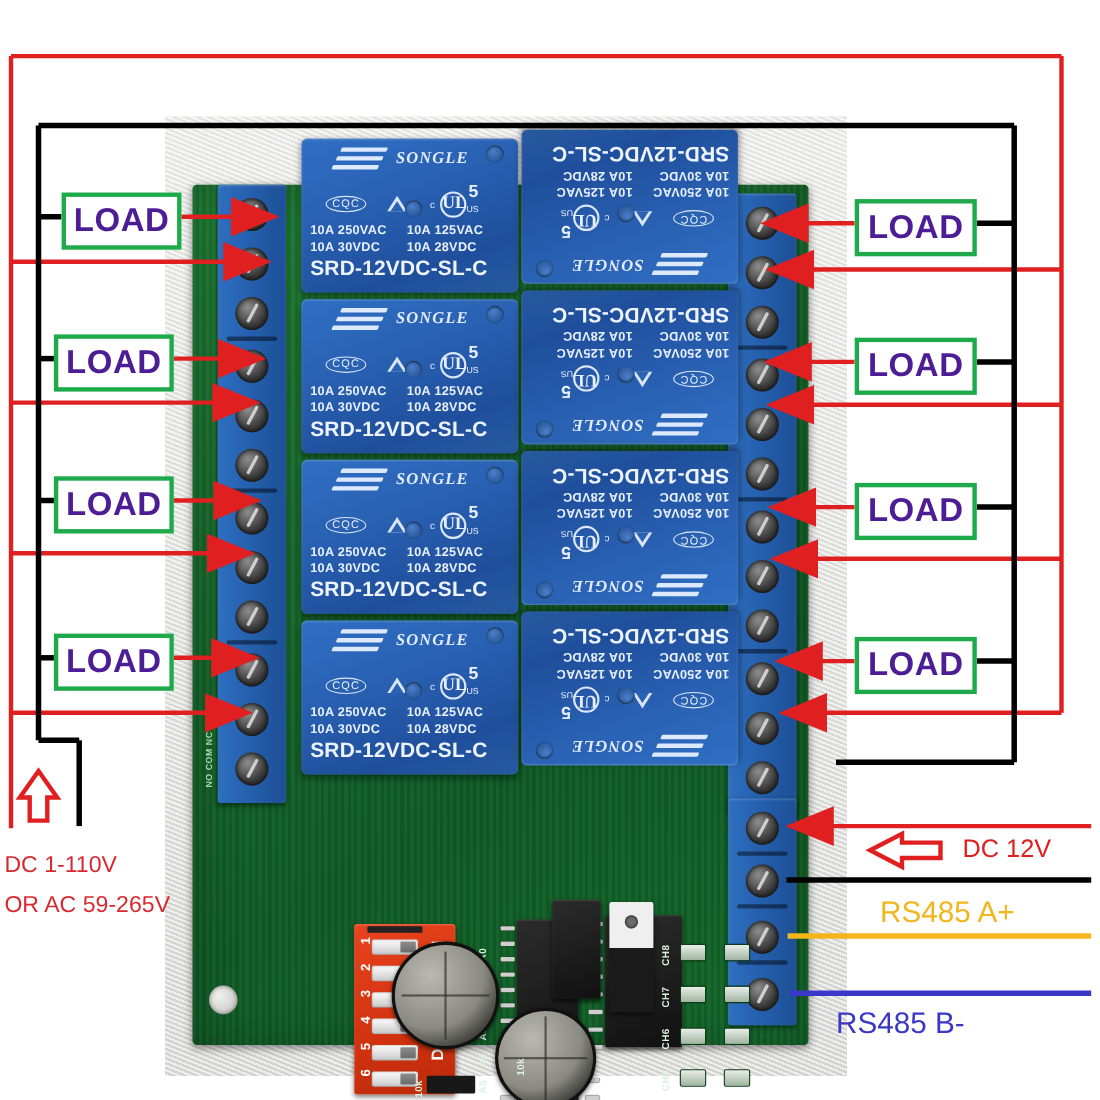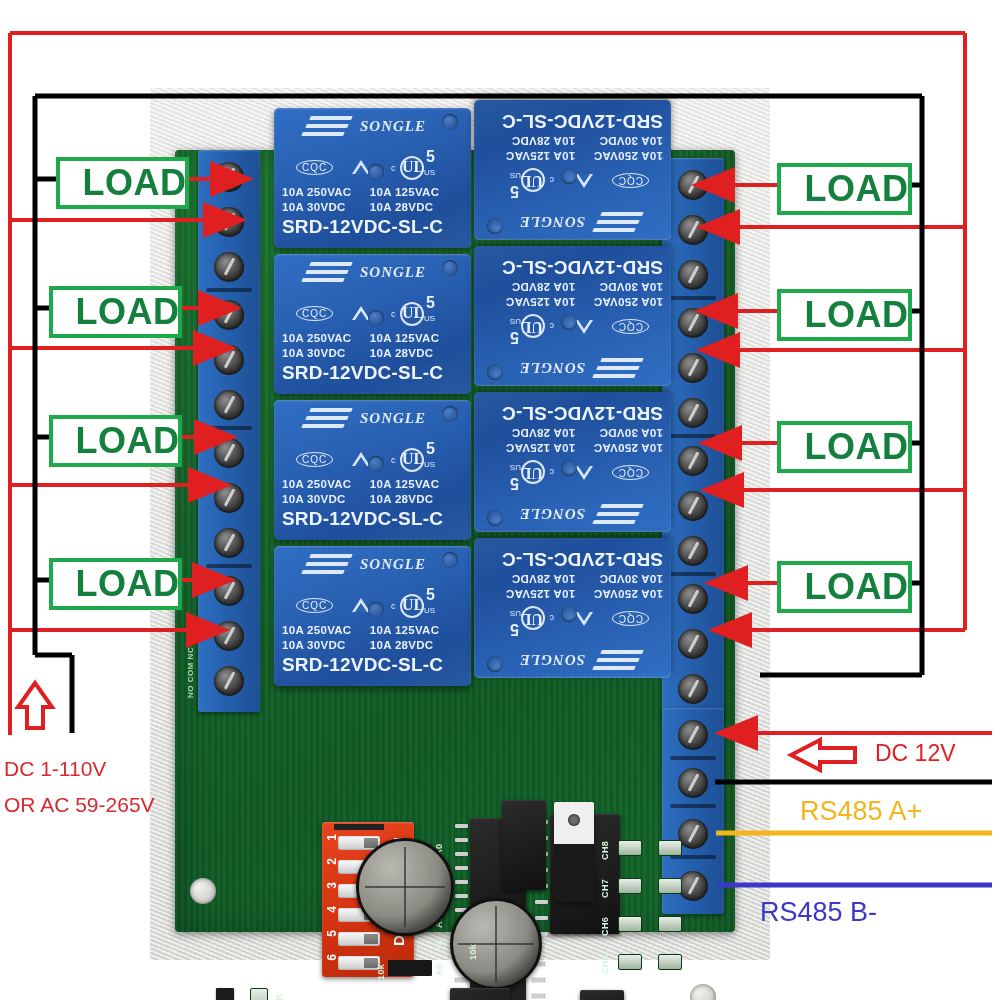--- a/index.html
+++ b/index.html
@@ -1,17 +1,17 @@
 <!DOCTYPE html>
 <html><head>
 <meta charset="utf-8">
 <style>
   html,body{margin:0;padding:0;background:#ffffff;}
   body{width:1000px;height:1000px;overflow:hidden;font-family:"Liberation Sans",sans-serif;}
-  #stage{position:relative;width:1000px;height:728px;background:#ffffff;}
+  #stage{position:relative;width:1000px;height:728px;background:#ffffff;margin-top:18px;}
 
   
   .photo{position:absolute;left:150px;top:88px;width:620px;height:872px;
          background:linear-gradient(135deg,#e9e9e6 0%,#dedede 40%,#e6e6e3 100%);
          box-shadow:inset 0 0 26px rgba(0,0,0,.10);}
   .foam{position:absolute;inset:0;
         background:
           repeating-linear-gradient(22deg,rgba(255,255,255,.55) 0 2px,rgba(0,0,0,.035) 2px 4px),
           linear-gradient(180deg,#ececea,#d9d9d6);}
   
@@ -110,21 +110,21 @@
   .smd{position:absolute;background:#1c1c1c;border-radius:1px;box-shadow:0 1px 2px rgba(0,0,0,.5);}
   .pcbtxt{position:absolute;color:#d9f2dd;font-size:9px;font-weight:bold;letter-spacing:.4px;
           writing-mode:vertical-rl;transform:rotate(180deg);}
   .hdr{position:absolute;background:#181818;border-radius:1px;}
 
   
   .svgwrap{position:absolute;left:0;top:0;width:1000px;height:1000px;pointer-events:none;}
 
   .loadbox{position:absolute;border:4px solid #1eaa4b;background:#ffffff;
            display:flex;align-items:center;justify-content:center;
-           font-size:36px;font-weight:bold;color:#15803d;letter-spacing:.5px;padding-left:24px;}
+           font-size:30px;font-weight:bold;color:#4c1d95;letter-spacing:.5px;}
 
   .annot{position:absolute;font-weight:normal;white-space:nowrap;}
   .annot.dc110{color:#d7292f;font-size:21px;}
   .annot.r-red{color:#e02020;font-size:23px;}
   .annot.r-yel{color:#f2b51b;font-size:27px;}
   .annot.r-blu{color:#3b37c8;font-size:27px;}
 </style>
 </head>
 <body>
 

